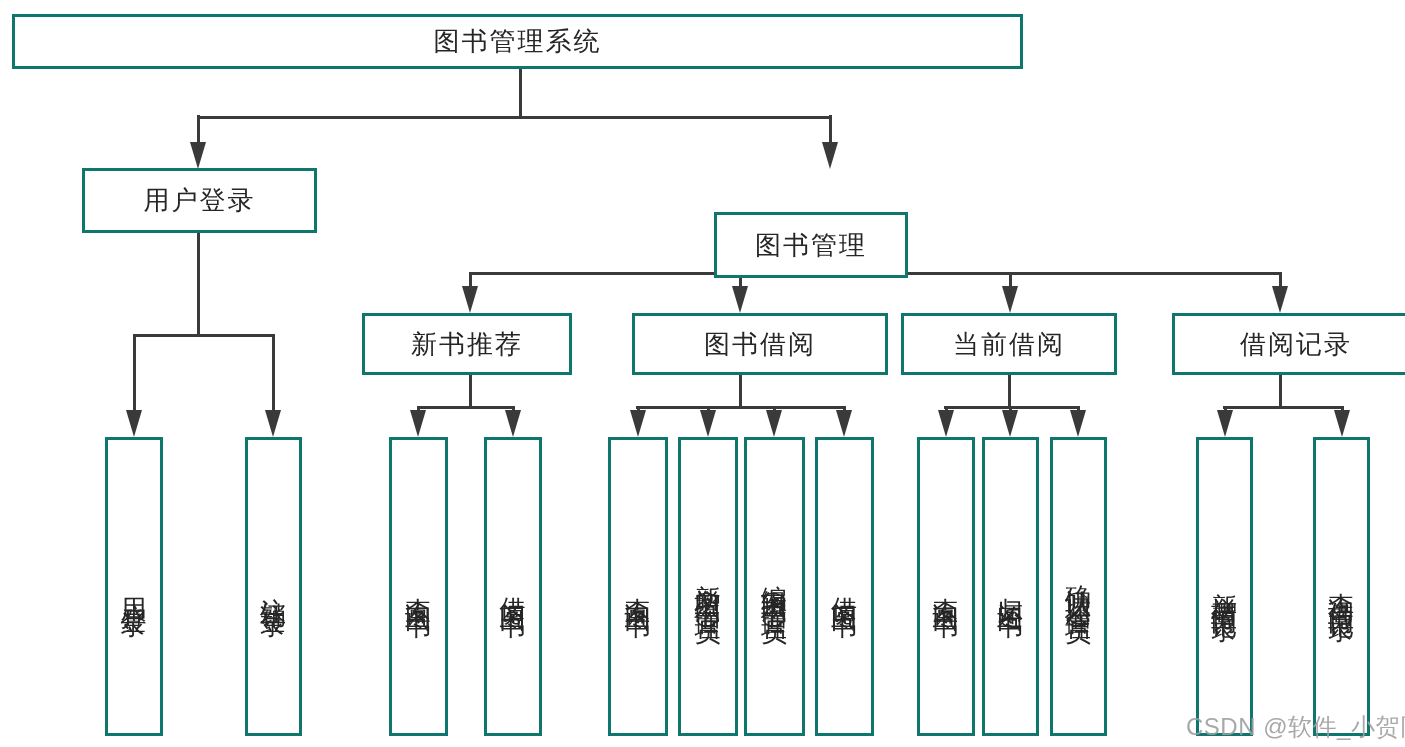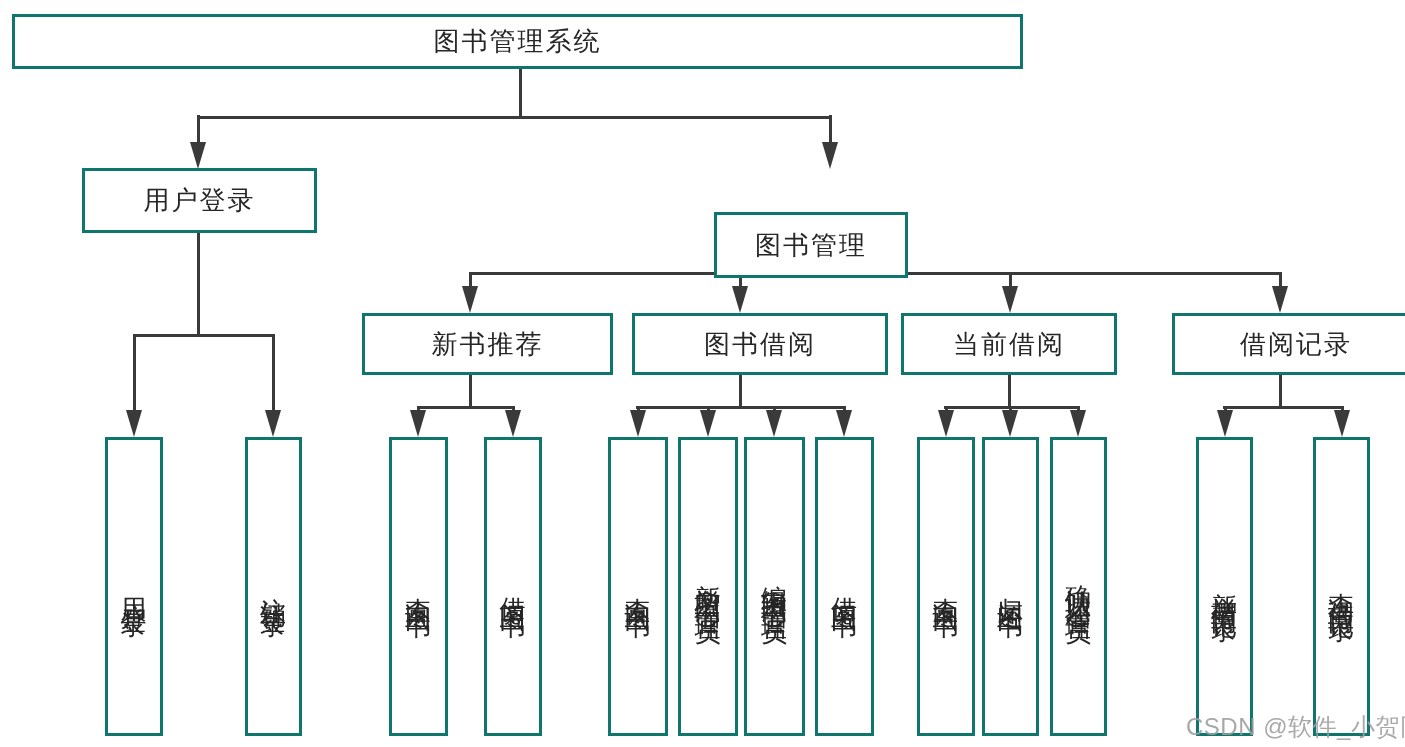--- a/index.html
+++ b/index.html
@@ -90,21 +90,21 @@
   <div id="nodes">
       <div class="box hbox" style="left: 12px; top: 14px; width: 1011px; height: 55px;">
         <span>图书管理系统</span>
       </div>
       <div class="box hbox" style="left: 82px; top: 168px; width: 235px; height: 65px;">
         <span>用户登录</span>
       </div>
       <div class="box hbox" style="left: 714px; top: 168px; width: 194px; height: 66px; margin-top: 44px;">
         <span>图书管理</span>
       </div>
-      <div class="box hbox" style="left: 362px; top: 313px; width: 251px; height: 62px;">
+      <div class="box hbox" style="left: 362px; top: 313px; width: 210px; height: 62px;">
         <span>新书推荐</span>
       </div>
       <div class="box hbox" style="left: 632px; top: 313px; width: 256px; height: 62px;">
         <span>图书借阅</span>
       </div>
       <div class="box hbox" style="left: 901px; top: 313px; width: 216px; height: 62px; justify-content: center;">
         <span>当前借阅</span>
       </div>
       <div class="box hbox" style="left: 1172px; top: 313px; width: 248px; height: 62px;">
         <span>借阅记录</span>

